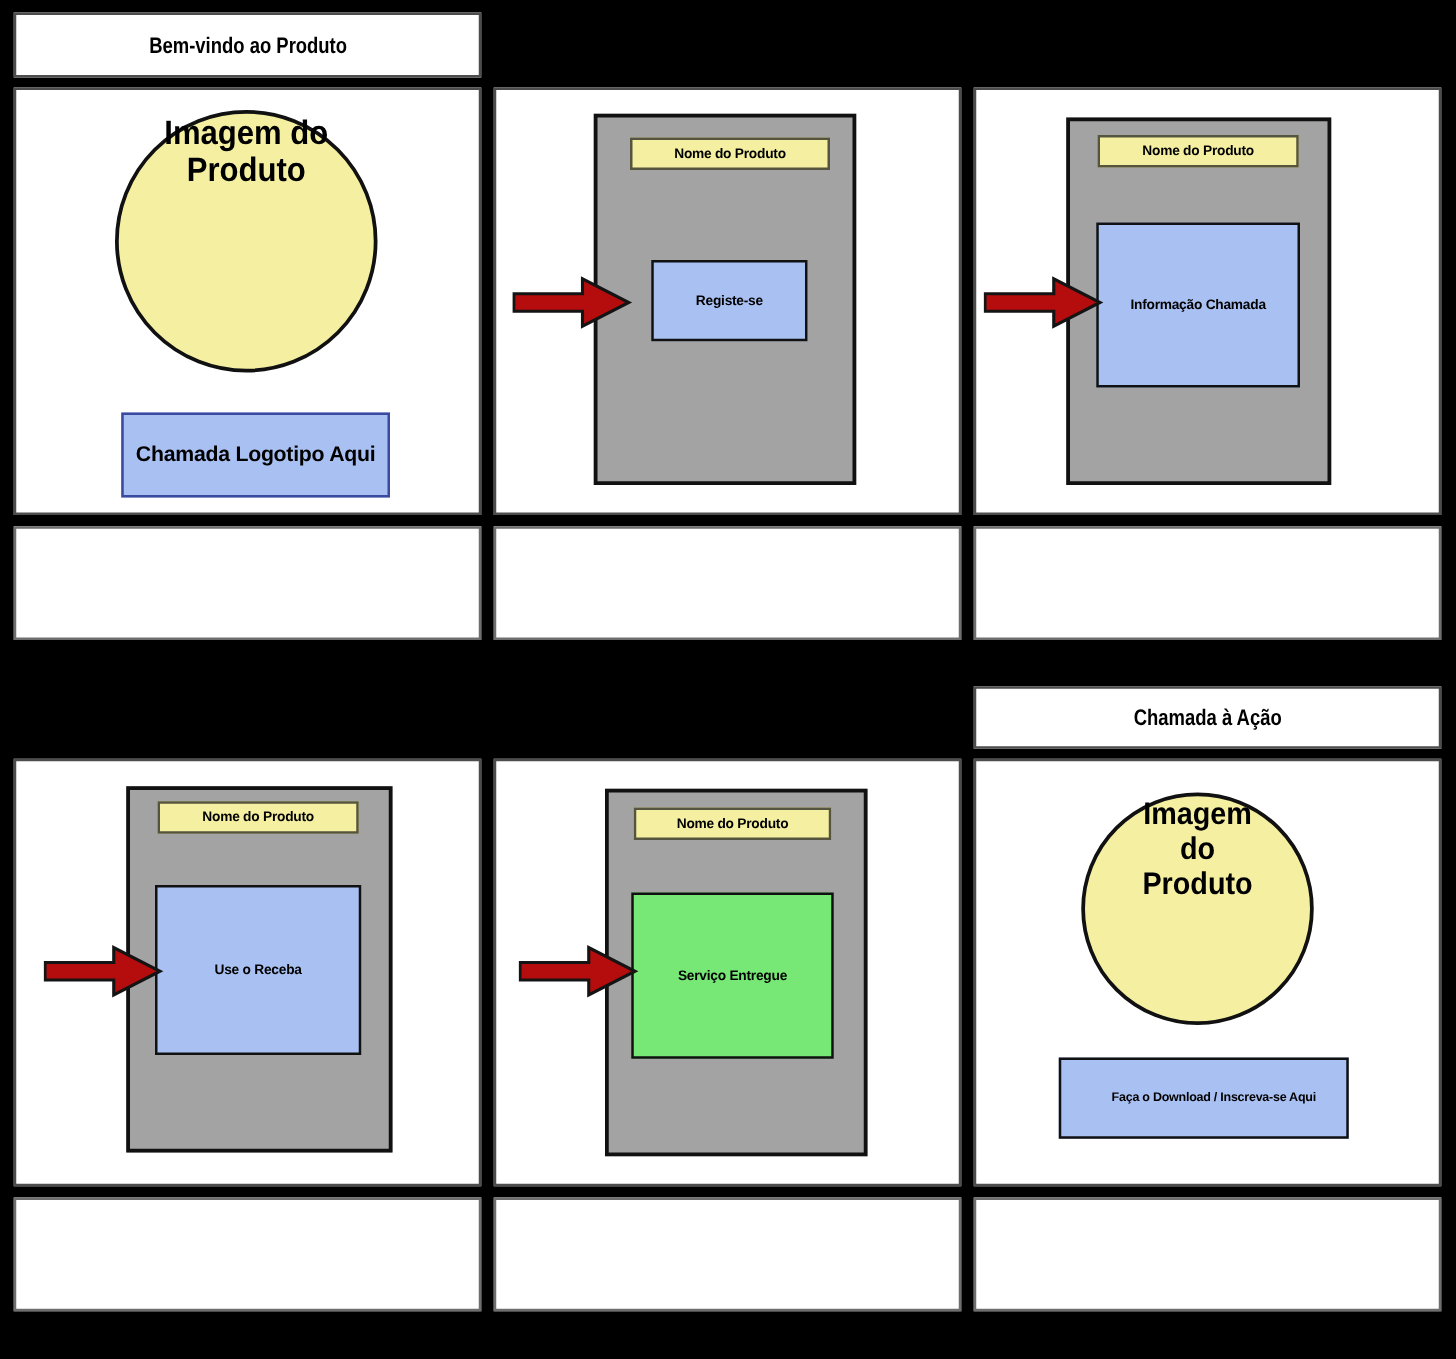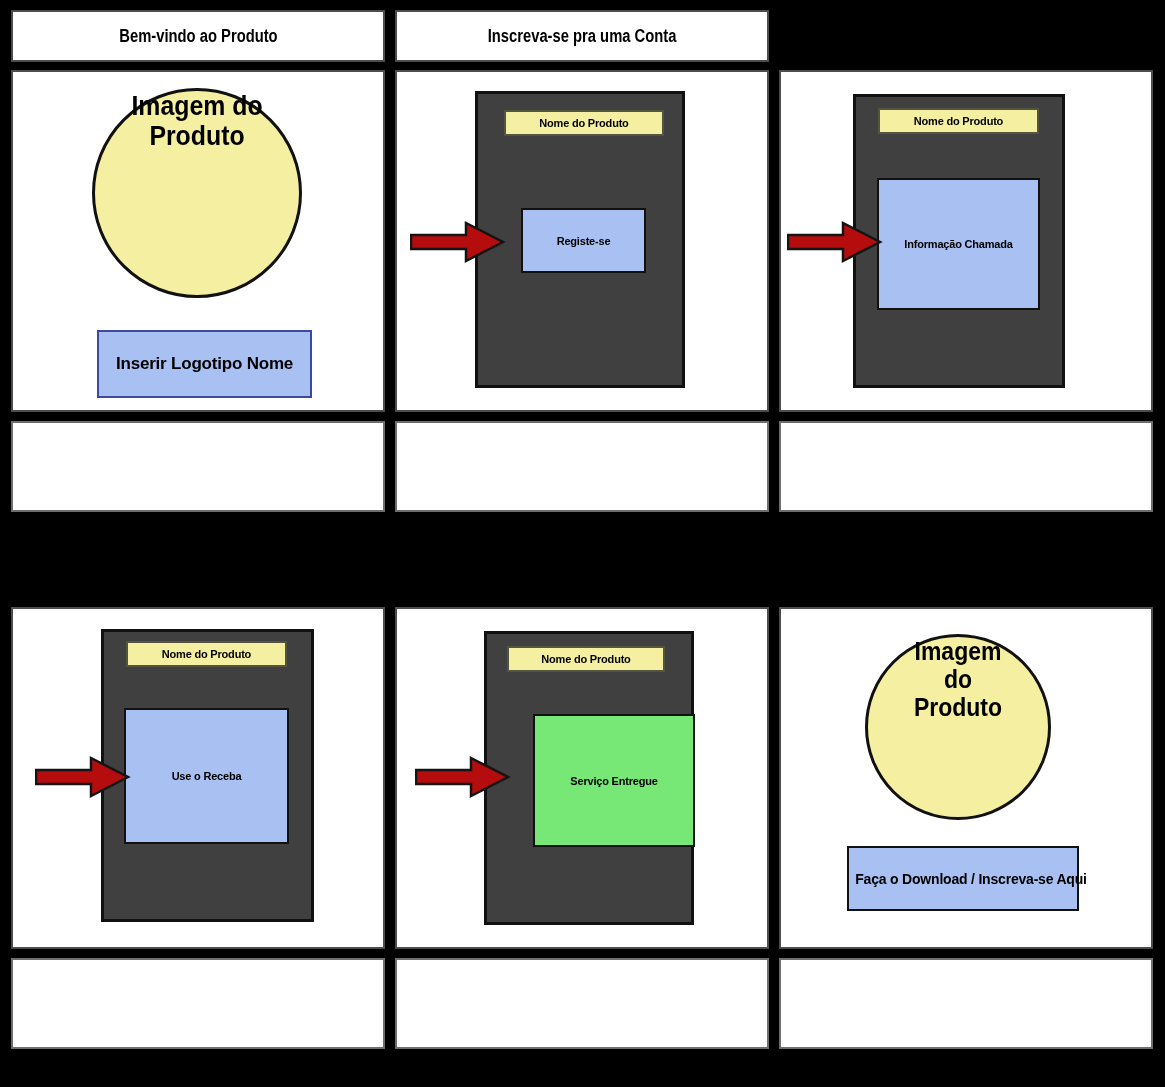--- a/index.html
+++ b/index.html
@@ -41,79 +41,76 @@
   .circle-text{
     font-weight:bold;color:var(--ink,#000);text-align:center;line-height:1.12;
     transform:scaleX(0.92);transform-origin:center;
   }
   .c-big{left:79px;top:16px;width:210px;height:210px;}
   .c-big .circle-text{font-size:27px;width:170px;}
   .c-cta{left:84px;top:25px;width:186px;height:186px;}
   .c-cta .circle-text{font-size:25px;width:110px;}
 
   .screen{
-    position:absolute;box-sizing:border-box;background:#404040;
+    position:absolute;box-sizing:border-box;background:#a3a3a3;
     border:3px solid var(--shape_outline,#111);
   }
   .app-header{
     position:absolute;box-sizing:border-box;
     background:var(--yellow_fill,#f5f0a1);border:2px solid var(--yellow_border,#55553f);
     display:flex;align-items:center;justify-content:center;
   }
   .box-label{
     font-size:11px;font-weight:bold;color:var(--ink,#000);
     letter-spacing:-0.2px;white-space:nowrap;
   }
   .action-box{
     position:absolute;box-sizing:border-box;
     border:2px solid var(--shape_outline,#111);
     display:flex;align-items:center;justify-content:center;
   }
   .fill-blue{background:var(--blue_fill,#a9c0f2);}
-  .fill-green{background:var(--green_fill,#77e775);margin-left:28px;}
+  .fill-green{background:var(--green_fill,#77e775);}
 
   .logo-box{
     position:absolute;left:84px;top:258px;width:215px;height:68px;box-sizing:border-box;
     background:var(--blue_fill,#a9c0f2);border:2px solid var(--blue_border,#3a4a9f);
     display:flex;align-items:center;justify-content:center;
   }
   .logo-box .box-label{font-size:17px;}
 
   .cta-box{
     position:absolute;left:66px;top:237px;width:232px;height:65px;box-sizing:border-box;
     background:var(--blue_fill,#a9c0f2);border:2px solid var(--shape_outline,#111);
     display:flex;align-items:center;justify-content:center;
   }
-  .cta-box .box-label{font-size:14px;margin-left:16px;}
+  .cta-box .box-label{font-size:10px;margin-left:16px;}
 
   .arrow{position:absolute;width:96px;height:44px;}
 </style>
 </head>
 <body>
 
 <div class="board">
 
   <div class="title-bar col0 t-row0">
     <span class="title-text">Bem-vindo ao Produto</span>
   </div>
   <div class="main-cell col0 m-row0">
     <div class="circle c-big">
       <span class="circle-text">Imagem do Produto</span>
     </div>
     <div class="logo-box">
-      <span class="box-label">Inserir Logotipo Nome</span>
+      <span class="box-label">Chamada Logotipo Aqui</span>
     </div>
   </div>
   <div class="desc-cell col0 d-row0">
     <span></span>
   </div>
 
-  <div class="title-bar col1 t-row0">
-    <span class="title-text">Inscreva-se pra uma Conta</span>
-  </div>
   <div class="main-cell col1 m-row0">
     <div class="screen" style="left:78px;top:19px;width:210px;height:297px;">
       <div class="app-header" style="left:26px;top:16px;width:160px;height:26px;">
         <span class="box-label">Nome do Produto</span>
       </div>
       <div class="action-box fill-blue" style="left:43px;top:114px;width:125px;height:65px;">
         <span class="box-label">Registe-se</span>
       </div>
     </div>
     <svg class="arrow" style="left:13px;top:148px;" viewBox="0 0 96 44">
@@ -168,20 +165,23 @@
       </div>
     </div>
     <svg class="arrow" style="left:18px;top:146px;" viewBox="0 0 96 44">
       <polygon points="1,15 56,15 56,3 93,22 56,41 56,29 1,29" fill="#b50d0d" stroke="#141414" stroke-width="2.5"></polygon>
     </svg>
   </div>
   <div class="desc-cell col1 d-row1">
     <span></span>
   </div>
 
+  <div class="title-bar col2 t-row1">
+    <span class="title-text">Chamada à Ação</span>
+  </div>
   <div class="main-cell col2 m-row1">
     <div class="circle c-cta">
       <span class="circle-text">Imagem do Produto</span>
     </div>
     <div class="cta-box">
       <span class="box-label">Faça o Download / Inscreva-se Aqui</span>
     </div>
   </div>
   <div class="desc-cell col2 d-row1">
     <span></span>

